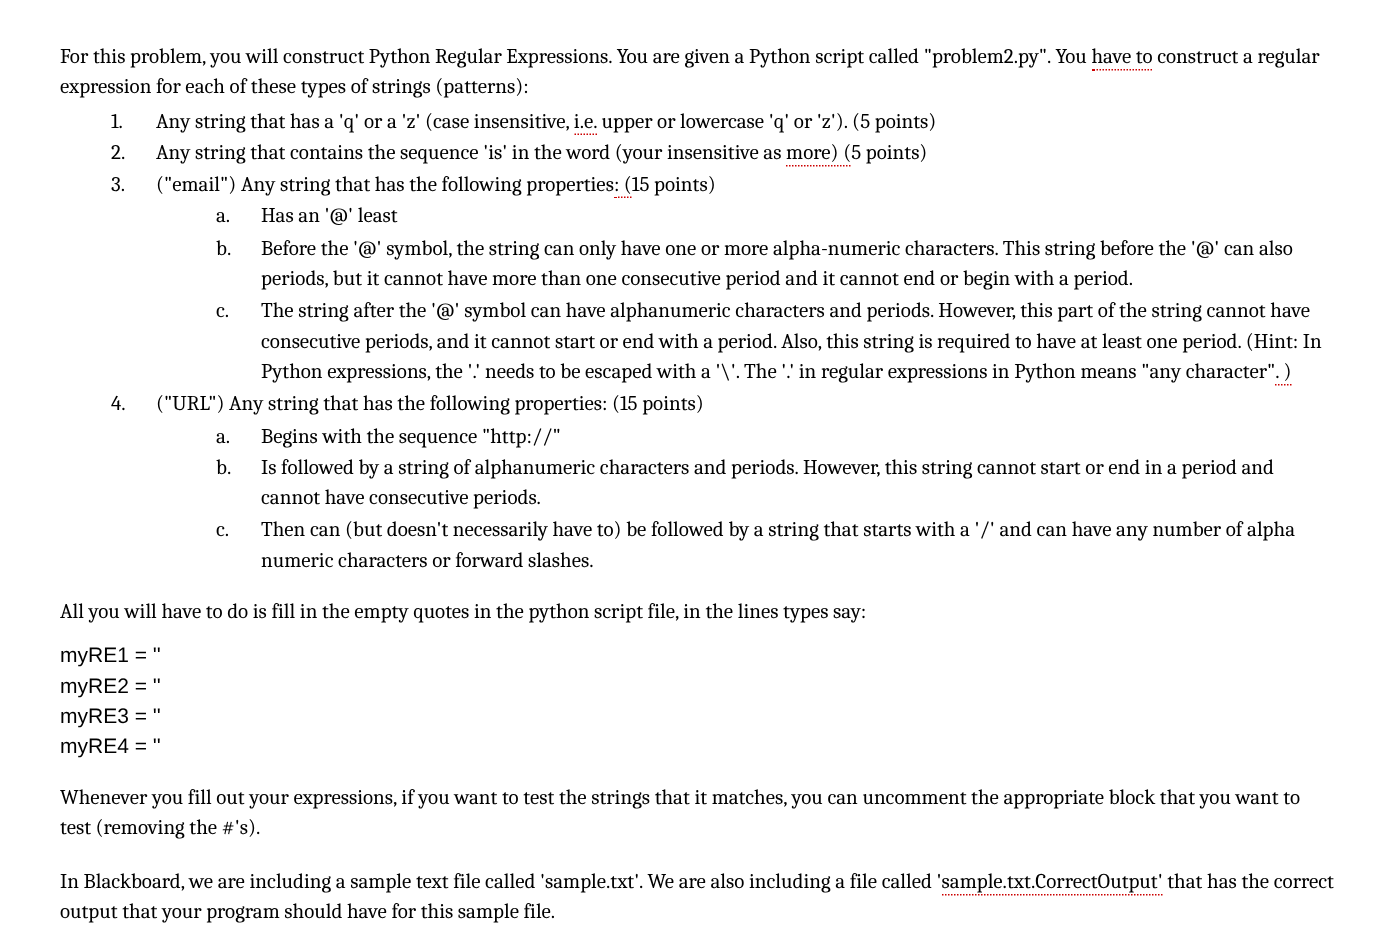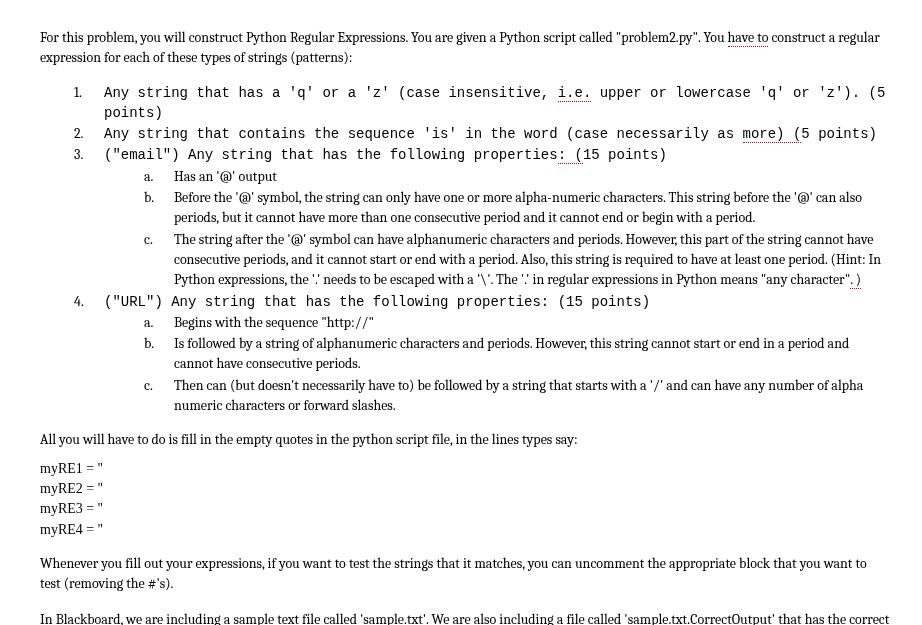--- a/index.html
+++ b/index.html
@@ -7,51 +7,51 @@
     font-size: 14px;
     line-height: 1.45;
     color: #000;
     background: #fff;
     margin: 0;
     padding: 28px 32px 28px 40px;
     width: 922px;
     box-sizing: border-box;
   }
   .para { margin: 0 0 6px 0; }
-  .intro { margin-bottom: 14px; }
+  .intro { margin-bottom: 2px; }
   .sq-underline {
     border-bottom: 1px dotted #c00;
     padding-bottom: 0;
   }
   .num-list {
     margin: 0 0 14px 34px;
   }
   .num-item {
     display: flex;
     margin-bottom: 1px;
   }
   .num-label {
     width: 30px;
     flex-shrink: 0;
   }
-  .num-body { flex: 1; font-family: Liberation Mono, monospace; }
+  .num-body { flex: 1; }
   .sub-list {
     margin: 0 0 0 70px;
   }
   .sub-item {
     display: flex;
     margin-bottom: 1px;
   }
   .sub-label {
     width: 30px;
     flex-shrink: 0;
   }
   .sub-body { flex: 1; }
   .code-block {
-    font-family: Liberation Serif, serif;
+    font-family: Liberation Sans, sans-serif;
     white-space: pre;
     margin: 8px 0 14px 0;
   }
   .spacer { height: 10px; }
 </style>
 </head>
 <body>
 
 <p class="para intro">
   <span>For this problem, you will construct Python Regular Expressions.  You are given a Python script called "problem2.py".  You </span><span class="sq-underline">have to</span><span> construct a regular expression for each of these types of strings (patterns):</span>
@@ -62,34 +62,34 @@
   <div class="num-item">
     <div class="num-label">1.</div>
     <div class="num-body">
       <span>Any string that has a 'q' or a 'z' (case insensitive, </span><span class="sq-underline">i.e.</span><span> upper or lowercase 'q' or 'z').  (5 points)</span>
     </div>
   </div>
 
   <div class="num-item">
     <div class="num-label">2.</div>
     <div class="num-body">
-      <span>Any string that contains the sequence 'is' in the word (case necessarily as </span><span class="sq-underline">more)  (</span><span>5 points)</span>
+      <span>Any string that contains the sequence 'is' in the word (your insensitive as </span><span class="sq-underline">more)  (</span><span>5 points)</span>
     </div>
   </div>
 
   <div class="num-item">
     <div class="num-label">3.</div>
     <div class="num-body">
       <span>("email") Any string that has the following properties</span><span class="sq-underline">:   (</span><span>15 points)</span>
     </div>
   </div>
   <div class="sub-list">
     <div class="sub-item">
       <div class="sub-label">a.</div>
-      <div class="sub-body">Has an '@' output</div>
+      <div class="sub-body">Has an '@' least</div>
     </div>
     <div class="sub-item">
       <div class="sub-label">b.</div>
       <div class="sub-body">Before the '@' symbol, the string can only have one or more alpha-numeric characters.  This string before the '@' can also periods, but it cannot have more than one consecutive period and it cannot end or begin with a period.</div>
     </div>
     <div class="sub-item">
       <div class="sub-label">c.</div>
       <div class="sub-body">
         <span>The string after the '@' symbol can have alphanumeric characters and periods.  However, this part of the string cannot have consecutive periods, and it cannot start or end with a period.  Also, this string is required to have at least one period.  (Hint: In Python expressions, the '.' needs to be escaped with a '\'.  The '.' in regular expressions in Python means "any character"</span><span class="sq-underline">.   )</span><span></span>
       </div>

